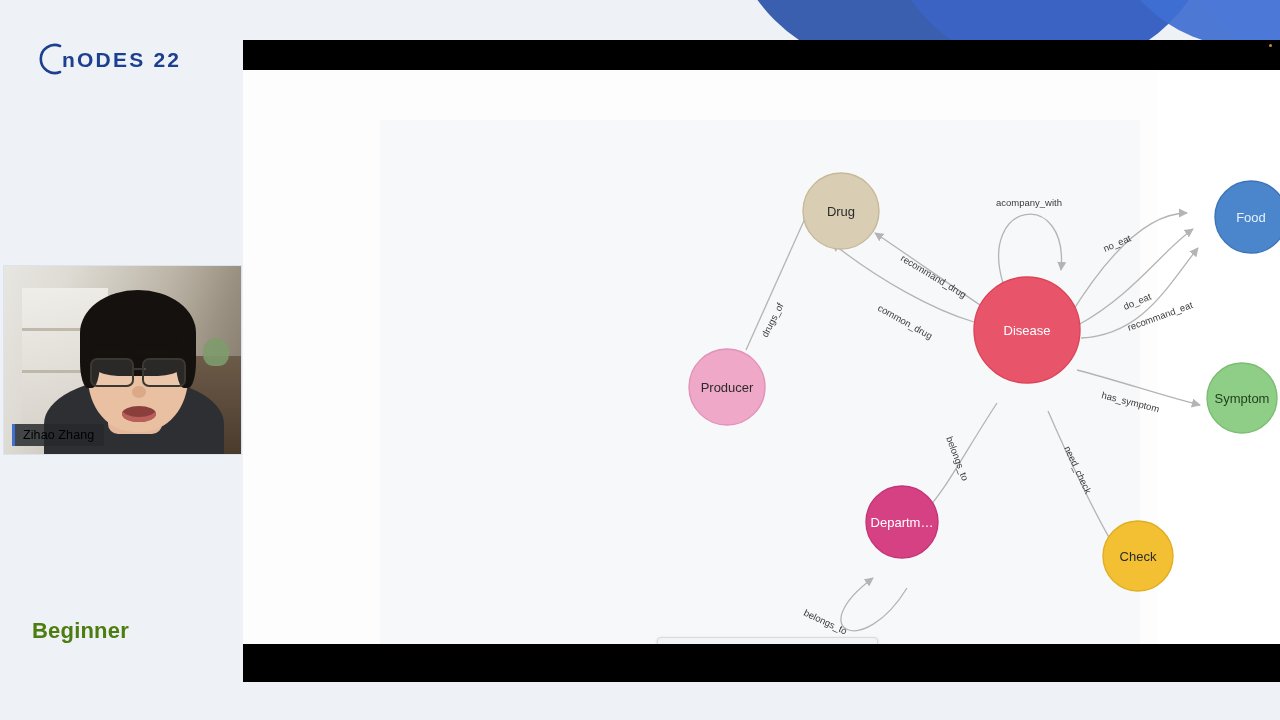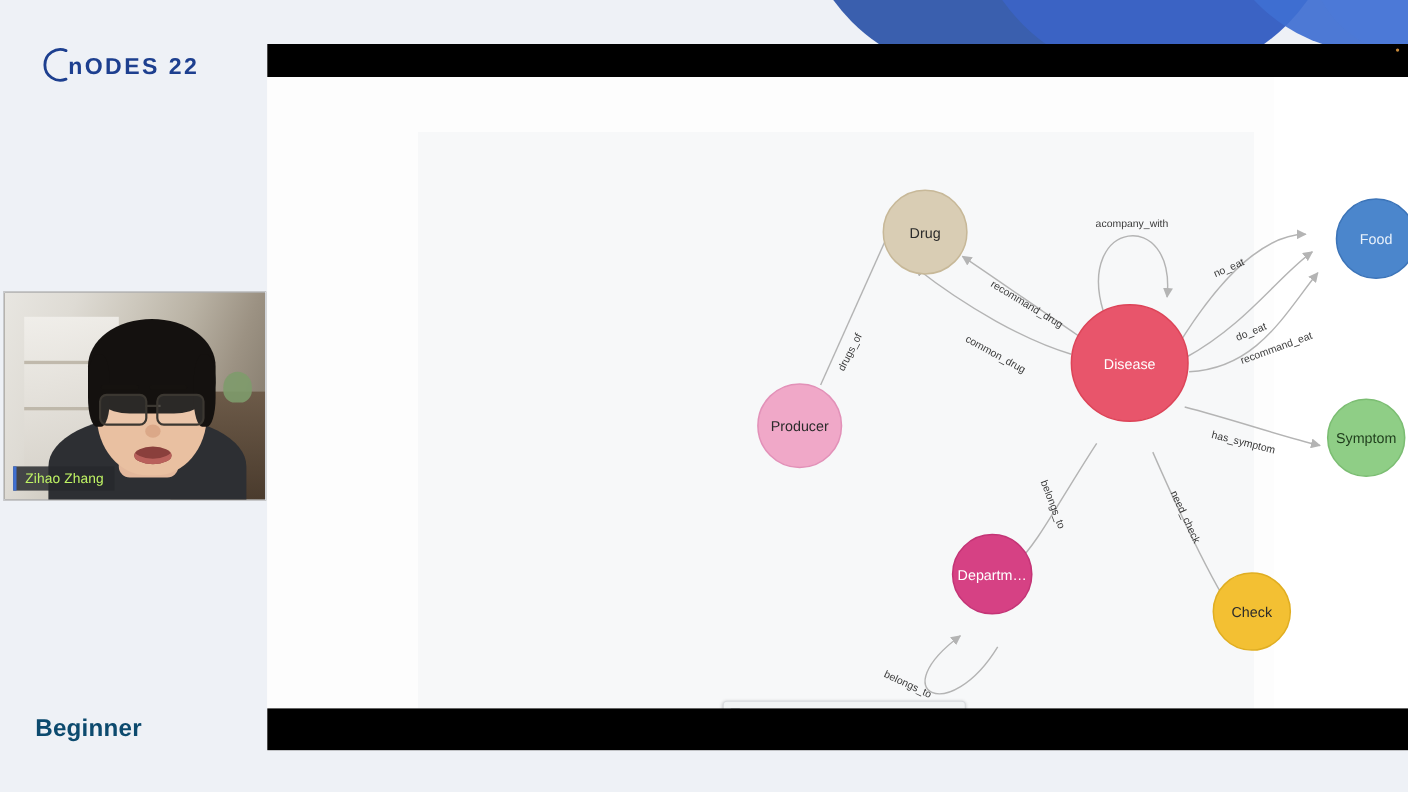--- a/index.html
+++ b/index.html
@@ -50,23 +50,23 @@
   .cam .lens.l{left:2px;} .cam .lens.r{right:2px;}
   .cam .bridge{position:absolute;left:44px;top:10px;width:14px;height:2px;background:#3b3731;}
   .cam .brow{position:absolute;top:84px;width:34px;height:4px;background:#15120f;border-radius:3px;}
   .cam .brow.l{left:88px;} .cam .brow.r{left:132px;}
   .cam .mouth{position:absolute;left:118px;top:140px;width:34px;height:16px;border-radius:50%;
       background:#8a3f3c;box-shadow:inset 0 -5px 0 #b9605b;}
   .cam .nose{position:absolute;left:128px;top:120px;width:14px;height:12px;border-radius:50%;background:#dba888;}
   .namebar{
     position:absolute;left:8px;bottom:8px;height:22px;padding:0 10px 0 8px;
     display:flex;align-items:center;background:rgba(38,40,44,.84);
-    color:#bef264;font-size:12.5px;letter-spacing:.1px;border-left:3px solid #3f6fd1;
-  }
-  .level{position:absolute;left:32px;top:649px;color:#0c4a6e;font-size:22px;font-weight:bold;letter-spacing:.2px;}
+    color:#000000;font-size:12.5px;letter-spacing:.1px;border-left:3px solid #3f6fd1;
+  }
+  .level{position:absolute;left:32px;top:618px;color:#4d7c0f;font-size:22px;font-weight:bold;letter-spacing:.2px;}
 
   
   .share{position:absolute;left:243px;top:40px;width:1037px;height:642px;background:#fff;}
   .barTop{position:absolute;left:0;top:0;width:1037px;height:30px;background:#000;}
   .barTop .dot{position:absolute;right:8px;top:4px;width:3px;height:3px;border-radius:50%;background:#c98a3a;}
   .barBot{position:absolute;left:0;bottom:0;width:1037px;height:38px;background:#000;}
   .canvas{position:absolute;left:0;top:30px;width:915px;height:574px;background:#fdfdfd;}
   .panel{position:absolute;left:137px;top:50px;width:760px;height:524px;background:#f7f8f9;}
   .gsvg{position:absolute;left:0;top:0;width:1037px;height:574px;}
 

